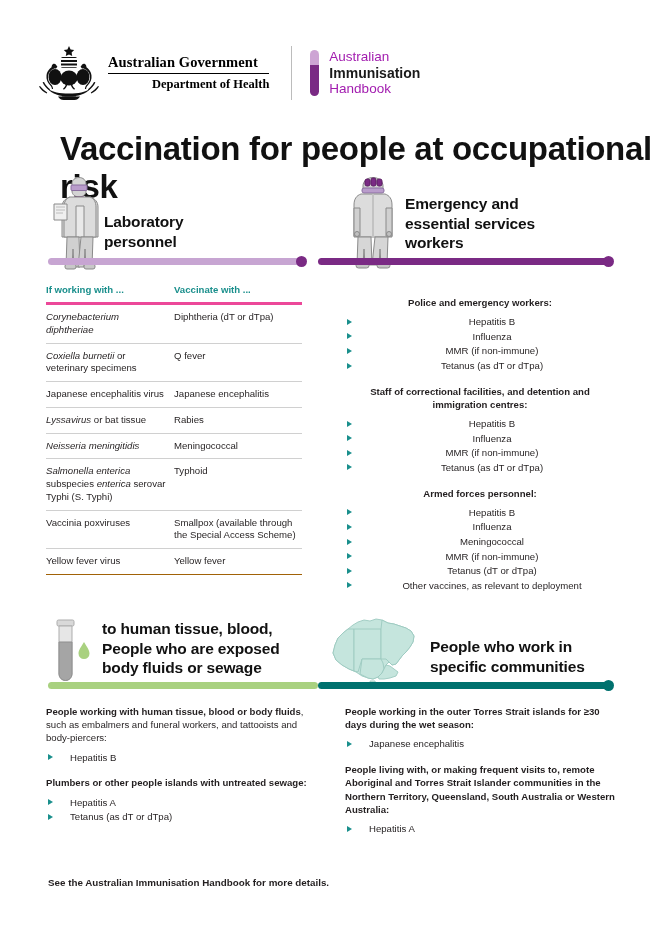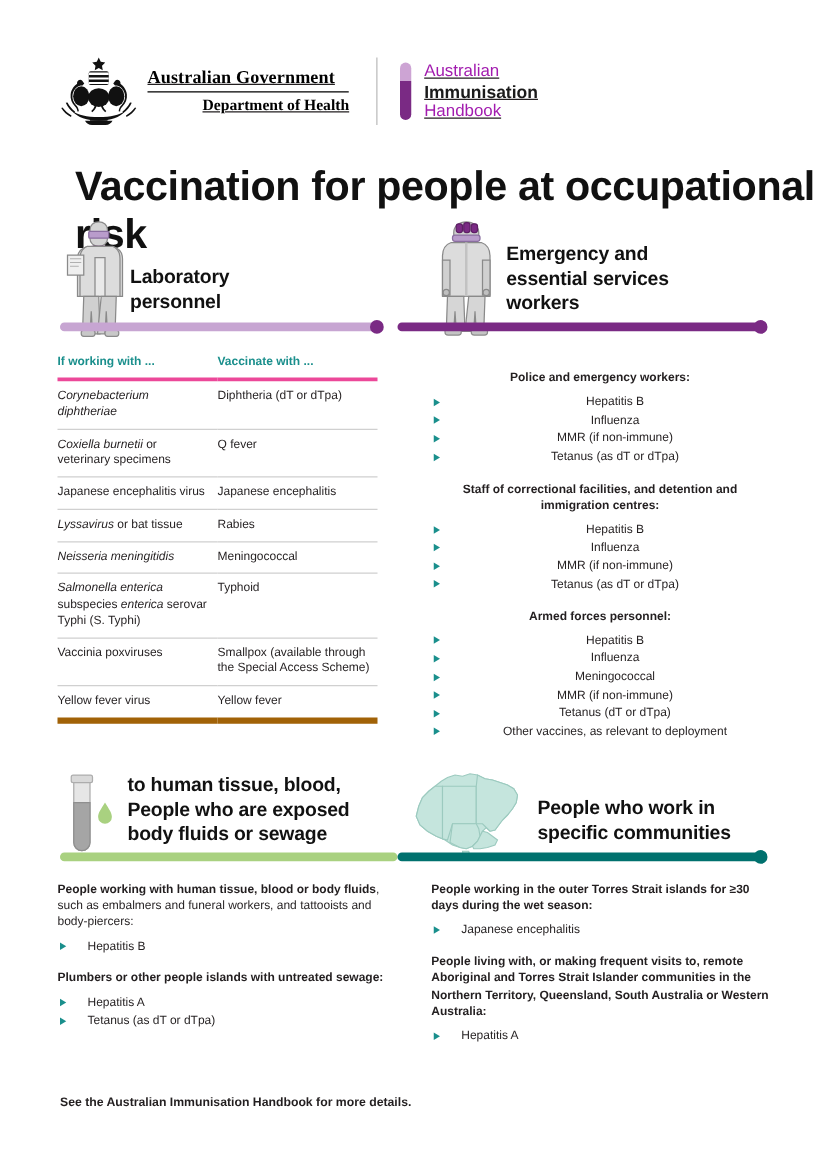--- a/index.html
+++ b/index.html
@@ -6,21 +6,21 @@
   body {
     width: 660px; height: 933px;
     background: #ffffff;
     font-family: "Liberation Sans", sans-serif;
     color: #231f20;
     position: relative;
     overflow: hidden;
   }
 
   
-  .header { position: absolute; left: 48px; top: 44px; display: flex; align-items: center; text-decoration: underline; }
+  .header { position: absolute; left: 38px; top: 44px; display: flex; align-items: center; }
   .crest { width: 62px; height: 58px; }
   .gov-text { margin-left: 8px; }
   .gov-line1 { font-family: "Liberation Serif", serif; font-weight: bold; font-size: 14.5px; color: #000; letter-spacing: .1px; }
   .gov-rule { height: 1px; background: #000; margin: 2.5px 0 3px; }
   .gov-line2 { font-family: "Liberation Serif", serif; font-weight: bold; font-size: 12.5px; color: #000; margin-left: 44px; }
   .hdr-divider { width: 1px; background: #bcbcbc; height: 54px; margin: 0 18px 0 22px; }
   .aih { display: flex; align-items: center; }
   .aih-bar { width: 9px; height: 46px; border-radius: 4.5px; background: linear-gradient(to bottom, #cda4d4 0 32%, #7a2a84 32% 100%); }
   .aih-text { margin-left: 10px; line-height: 1.17; }
   .aih-text div { font-size: 13.5px; color: #a21caf; }
@@ -65,21 +65,21 @@
   .lab-table th {
     text-align: left; font-size: 9.6px; font-weight: bold; color: #1a8f8c;
     padding: 0 6px 7px 0; border-bottom: 3px solid #ec4899; width: 50%;
     vertical-align: top;
   }
   .lab-table td {
     font-size: 9.6px; color: #231f20; line-height: 1.33;
     padding: 6px 6px 6px 0; border-bottom: 1px solid #d0d0d0;
     vertical-align: top;
   }
-  .lab-table tr:last-child td { border-bottom: 5px solid #a16207; }
+  .lab-table tr:last-child td { border-bottom: 1px solid #a16207; }
   .ital { font-style: italic; }
 
   
   .block { position: absolute; }
   .blk-emg  { left: 345px; top: 296px; width: 270px; text-align: center; }
   .blk-tube { left: 46px;  top: 705px; width: 262px; }
   .blk-map  { left: 345px; top: 705px; width: 270px; }
 
   .grp-title {
     font-size: 9.6px; font-weight: bold; color: #231f20;

